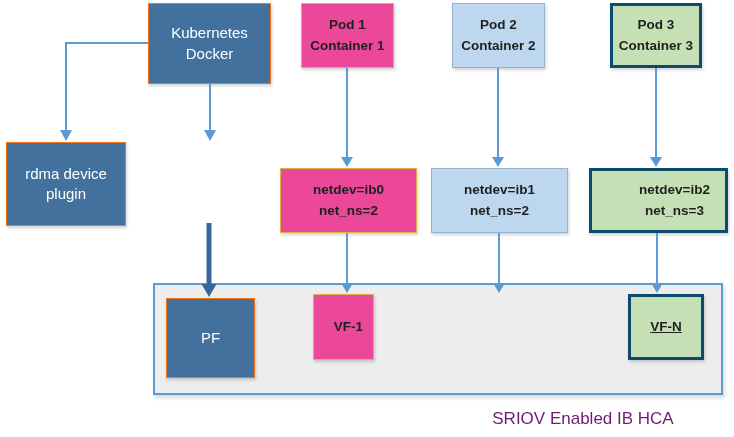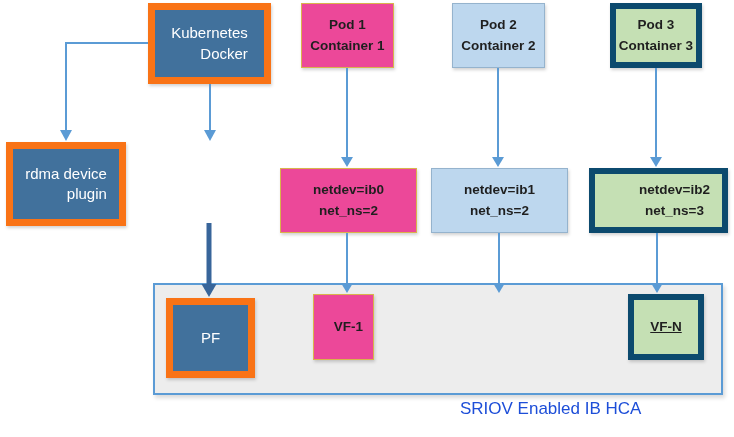--- a/index.html
+++ b/index.html
@@ -15,53 +15,52 @@
     position: absolute;
     display: flex;
     align-items: center;
     justify-content: center;
     text-align: center;
     white-space: pre-line;
     box-sizing: border-box;
   }
   .blue-node {
     background: #41719C;
-    border: 7px solid #f97316;
+    border: 1px solid #f97316;
     color: #ffffff;
     font-size: 15px;
     font-weight: 400;
     line-height: 1.35;
     box-shadow: 1px 2px 3px rgba(0,0,0,0.18);
-    text-align: right;
   }
   .pod-node, .netdev-node, .vf-node {
     color: #1f1f1f;
     font-weight: 700;
     font-size: 13.5px;
     line-height: 1.5;
     box-shadow: 1px 2px 3px rgba(0,0,0,0.18);
   }
   .fill-yellow { background: #ec4899; border: 1px solid #D9B34C; }
   .fill-lblue  { background: #BDD7EE; border: 1px solid #95B3CD; }
-  .fill-green  { background: #C5E0B4; border: 6px solid #0c4a6e; }
+  .fill-green  { background: #C5E0B4; border: 3px solid #0c4a6e; }
   #hca-container {
     position: absolute;
     left: 153px; top: 283px;
     width: 570px; height: 112px;
     background: #EDEDED;
     border: 2px solid #5B9BD5;
     box-sizing: border-box;
     box-shadow: 2px 3px 4px rgba(0,0,0,0.15);
   }
   #hca-label {
     position: absolute;
-    left: 460px; top: 399px;
+    left: 460px; top: 409px;
     width: 246px;
-    text-align: left;
-    color: #1d4ed8;
+    text-align: center;
+    color: #701a75;
     font-size: 17px;
     font-weight: 400;
   }
   #connector-layer {
     position: absolute;
     left: 0; top: 0;
     width: 734px; height: 437px;
     pointer-events: none;
   }
 </style>

